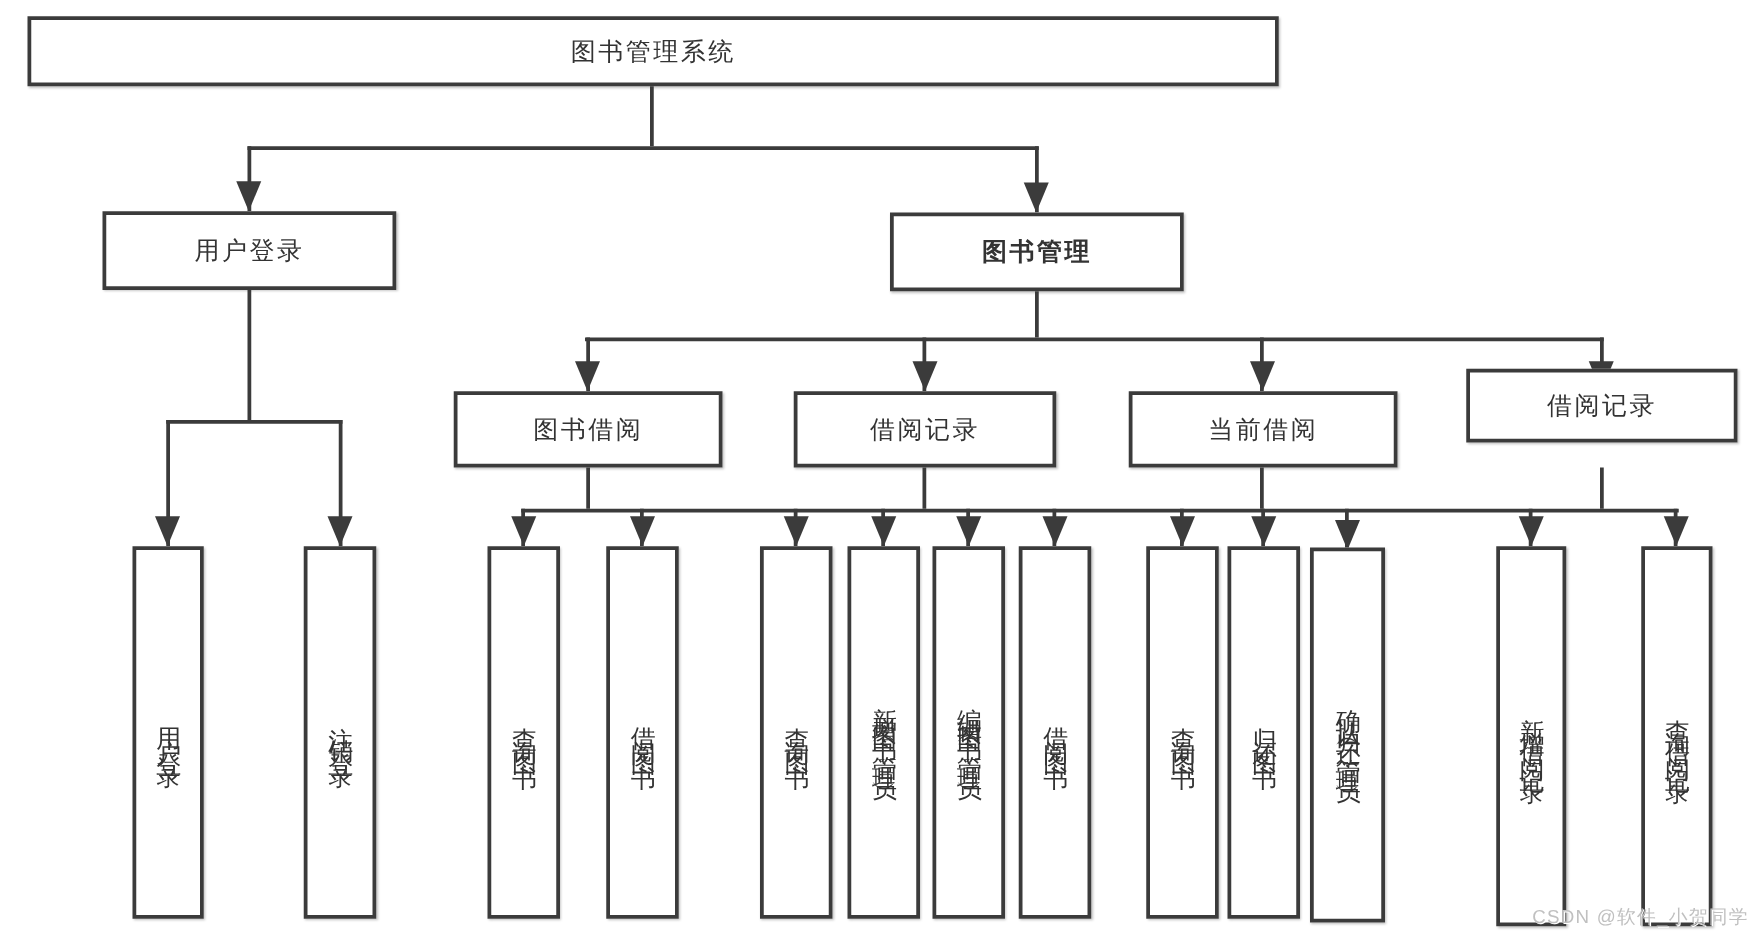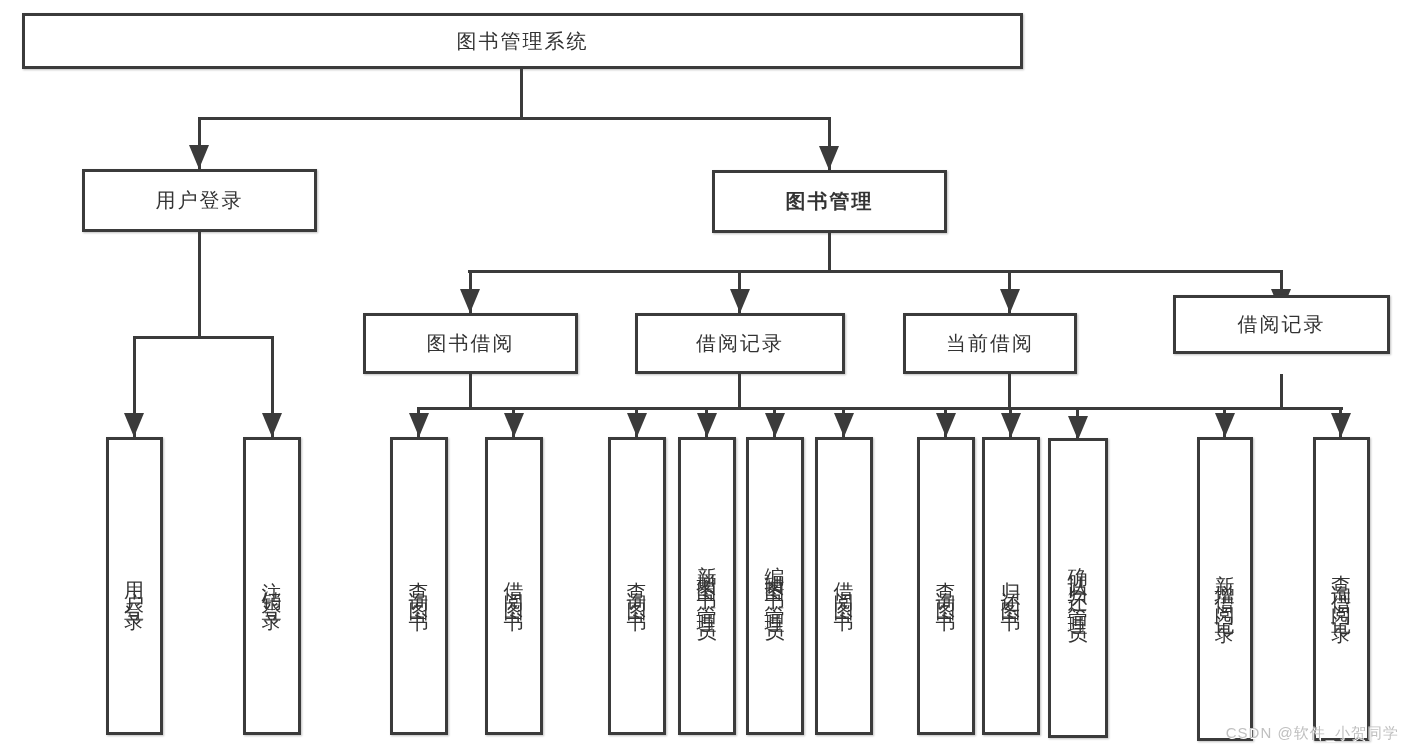--- a/index.html
+++ b/index.html
@@ -75,21 +75,21 @@
   <div class="arrow" style="left:730px;top:289px;"></div>
   <div class="arrow" style="left:1000px;top:289px;"></div>
   <div class="arrow" style="left:1271px;top:289px;"></div>
 
   <div class="box" style="left:363px;top:313px;width:215px;height:61px;">
     <span>图书借阅</span>
   </div>
   <div class="box" style="left:635px;top:313px;width:210px;height:61px;">
     <span>借阅记录</span>
   </div>
-  <div class="box" style="left:903px;top:313px;width:174px;height:61px;">
+  <div class="box" style="left:903px;top:313px;width:215px;height:61px;">
     <span>当前借阅</span>
   </div>
   <div class="box" style="left:1173px;top:295px;width:217px;height:59px;">
     <span>借阅记录</span>
   </div>
 
   <div class="vl" style="left:469px;top:374px;height:33px;"></div>
   <div class="vl" style="left:738px;top:374px;height:33px;"></div>
   <div class="vl" style="left:1008px;top:374px;height:33px;"></div>
   <div class="vl" style="left:1280px;top:374px;height:33px;"></div>

